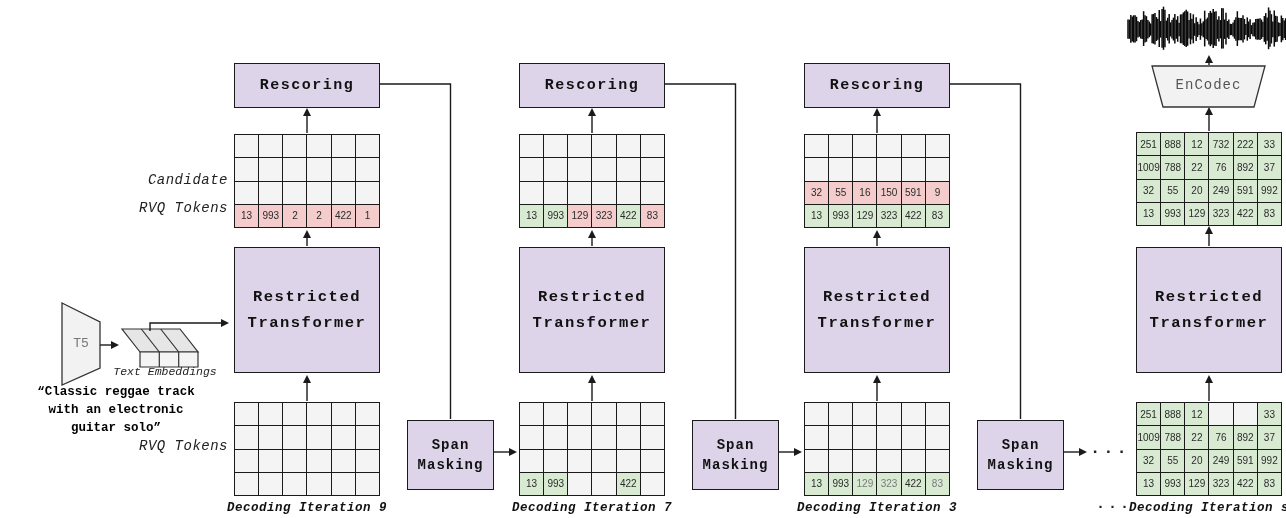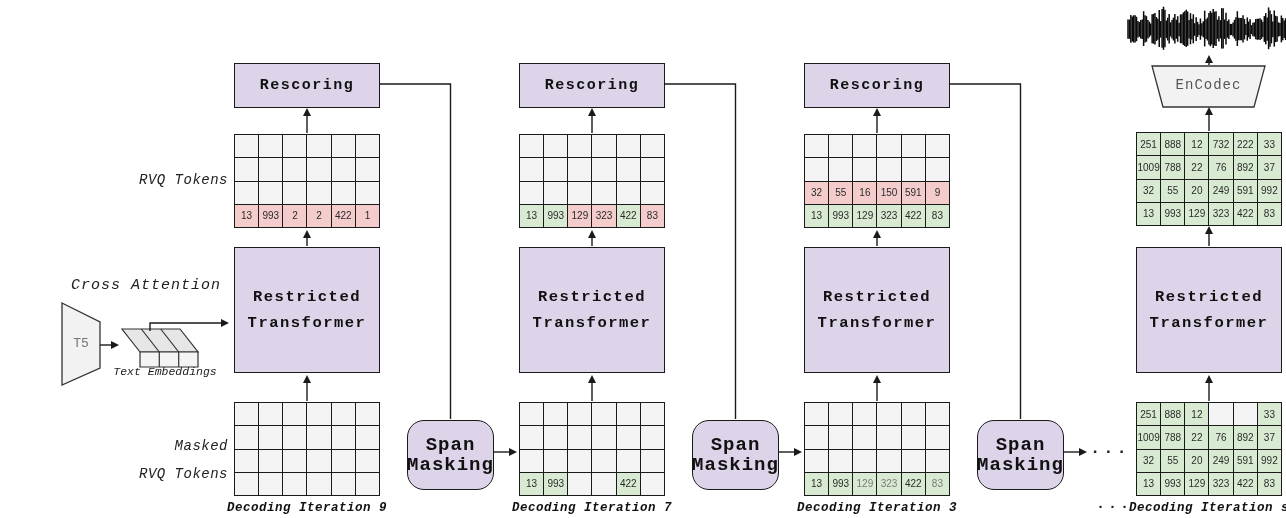--- a/index.html
+++ b/index.html
@@ -6,21 +6,21 @@
   #stage{position:relative;width:1286px;height:518px;background:#ffffff;overflow:hidden;
          font-family:"Liberation Mono",monospace;}
   #bg{position:absolute;left:0;top:0;width:1286px;height:518px;}
   .pbox{position:absolute;background:#ded4e9;border:1.5px solid #1a1a1a;
         display:flex;flex-direction:column;align-items:center;justify-content:center;
         font-weight:bold;color:#111;box-sizing:border-box;}
   .pbox .ln{display:block;text-align:center;}
   .rescoring{font-size:15px;letter-spacing:1.5px;}
   .transformer{font-size:15.5px;letter-spacing:1.5px;}
   .transformer .ln{line-height:26px;}
-  .spanmask{font-size:19px;letter-spacing:1px;border-radius:17px;}
+  .spanmask{font-size:14px;letter-spacing:1px;}
   .spanmask .ln{line-height:20px;}
   .grid{position:absolute;width:146px;height:94px;background:#1a1a1a;border:1.5px solid #1a1a1a;
         display:grid;grid-template-columns:repeat(6,1fr);grid-template-rows:repeat(4,1fr);
         gap:1px;box-sizing:border-box;}
   .cell{display:flex;align-items:center;justify-content:center;overflow:hidden;
         font-family:"Liberation Sans",sans-serif;font-size:10px;color:#2b2b2b;}
   .caption{position:absolute;width:240px;text-align:center;font-weight:bold;font-style:italic;
            font-size:12.5px;letter-spacing:0.5px;color:#111;}
   .sidelabel{position:absolute;left:80px;width:148px;text-align:right;font-style:italic;
              font-size:14px;line-height:28px;color:#222;letter-spacing:0.5px;}
@@ -190,28 +190,32 @@
         <path d="M877,401 L877,382" marker-end="url(#arr)"></path>
         <path d="M1209,131 L1209,114" marker-end="url(#arr)"></path>
         <path d="M1209,246 L1209,233" marker-end="url(#arr)"></path>
         <path d="M1209,401 L1209,382" marker-end="url(#arr)"></path>
         <path d="M1209,65 L1209,62" marker-end="url(#arr)"></path>
         <path d="M100,345 L112,345" marker-end="url(#arr)"></path>
         <path d="M150,331 L150,323 L222,323" marker-end="url(#arr)"></path>
       </g>
   </svg>
 
-  <div id="cross-attention">Cross Attention</div>
   <div id="t5-label">T5</div>
   <div id="embeddings-label">Text Embeddings</div>
+  <div id="prompt">
+    <span class="ln" style="display:block">“Classic reggae track</span>
+    <span class="ln" style="display:block">with an electronic</span>
+    <span class="ln" style="display:block">guitar solo”</span>
+  </div>
   <div class="sidelabel" style="top:166px">
+    <span style="display:block">Candidate</span>
     <span style="display:block">RVQ Tokens</span>
   </div>
   <div class="sidelabel" style="top:432px">
-    <span style="display:block">Masked</span>
     <span style="display:block">RVQ Tokens</span>
   </div>
 
   <div id="encodec-label">EnCodec</div>
   <div class="dots" style="left:1090px;top:442px">···</div>
   <div class="dots" style="left:1096px;top:499px;font-size:15px">···</div>
 
   <div id="columns">
       <div class="pbox rescoring" style="left: 234px; top: 63px; width: 146px; height: 45px; background: rgb(222, 212, 233);">
         <span class="ln">Rescoring</span>

